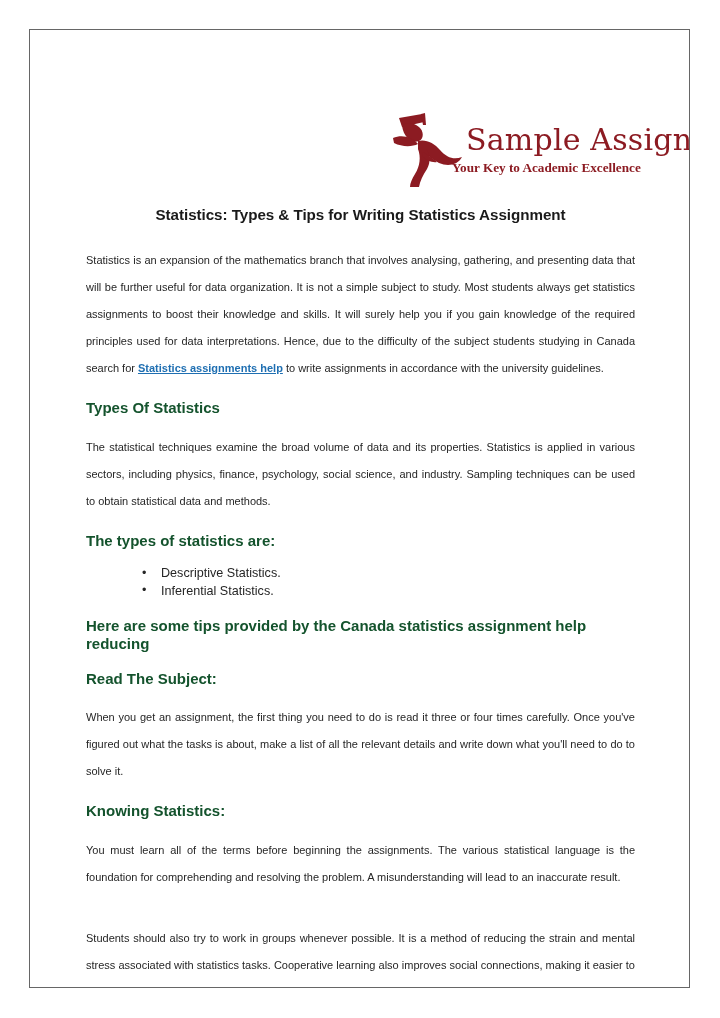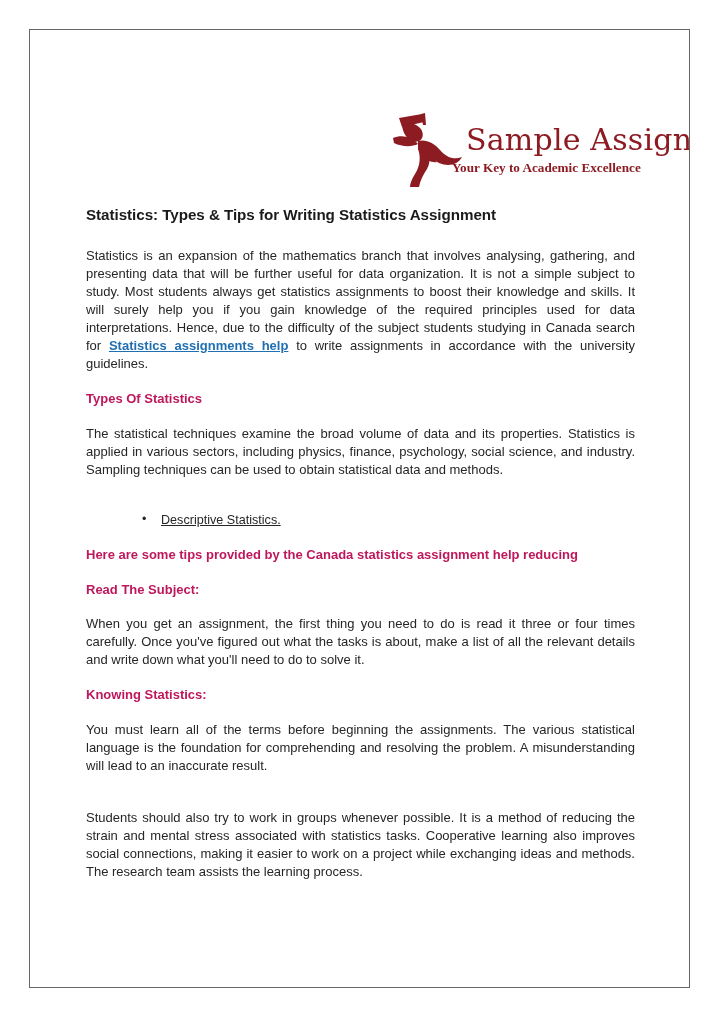--- a/index.html
+++ b/index.html
@@ -77,38 +77,39 @@
     width: 549px;     
   }
 
   h1.doc-title {
     margin: 0;
     font-size: 15.2px;
     font-weight: bold;
     color: #1a1a1a;
     line-height: 1.25;
     letter-spacing: -0.05px;
+    text-align: center;
   }
 
   p.body-text {
     margin: 0;
-    font-size: 13px;
-    line-height: 18px;
+    font-size: 11px;
+    line-height: 27px;
     color: #262626;
     text-align: justify;
     text-justify: inter-word;
     hyphens: none;
   }
 
   p.sub-head {
     margin: 0;
-    font-size: 13px;
+    font-size: 15px;
     font-weight: bold;
     line-height: 17.6px;
-    color: #be185d;
+    color: #14532d;
     text-align: left;
   }
 
   .gap-title { height: 23px; }
   .gap-para  { height: 17px; }
   .gap-small { height: 16px; }
 
   a.inline-link {
     color: #1f6fb2;
     font-weight: bold;
@@ -121,21 +122,20 @@
     padding: 0;
     list-style: none;
   }
   ul.bullet-list li {
     position: relative;
     margin: 0;
     padding-left: 75px;
     font-size: 12.6px;
     line-height: 17.6px;
     color: #262626;
-    text-decoration: underline;
   }
   ul.bullet-list li::before {
     content: "\2022";
     position: absolute;
     left: 56px;
     top: -0.5px;
     font-size: 12.6px;
     color: #262626;
   }
 </style>
@@ -180,25 +180,27 @@
     <div class="gap-para"></div>
 
     <p class="sub-head">Types Of Statistics</p>
 
     <div class="gap-para"></div>
 
     <p class="body-text">The statistical techniques examine the broad volume of data and its properties. Statistics is applied in various sectors, including physics, finance, psychology, social science, and industry. Sampling techniques can be used to obtain statistical data and methods.</p>
 
     <div class="gap-para"></div>
 
+    <p class="sub-head">The types of statistics are:</p>
 
     <div class="gap-small"></div>
 
     <ul class="bullet-list">
       <li>Descriptive Statistics.</li>
+      <li>Inferential Statistics.</li>
     </ul>
 
     <div class="gap-para"></div>
 
     <p class="sub-head">Here are some tips provided by the Canada statistics assignment help reducing</p>
 
     <div class="gap-para"></div>
 
     <p class="sub-head">Read The Subject:</p>
 

